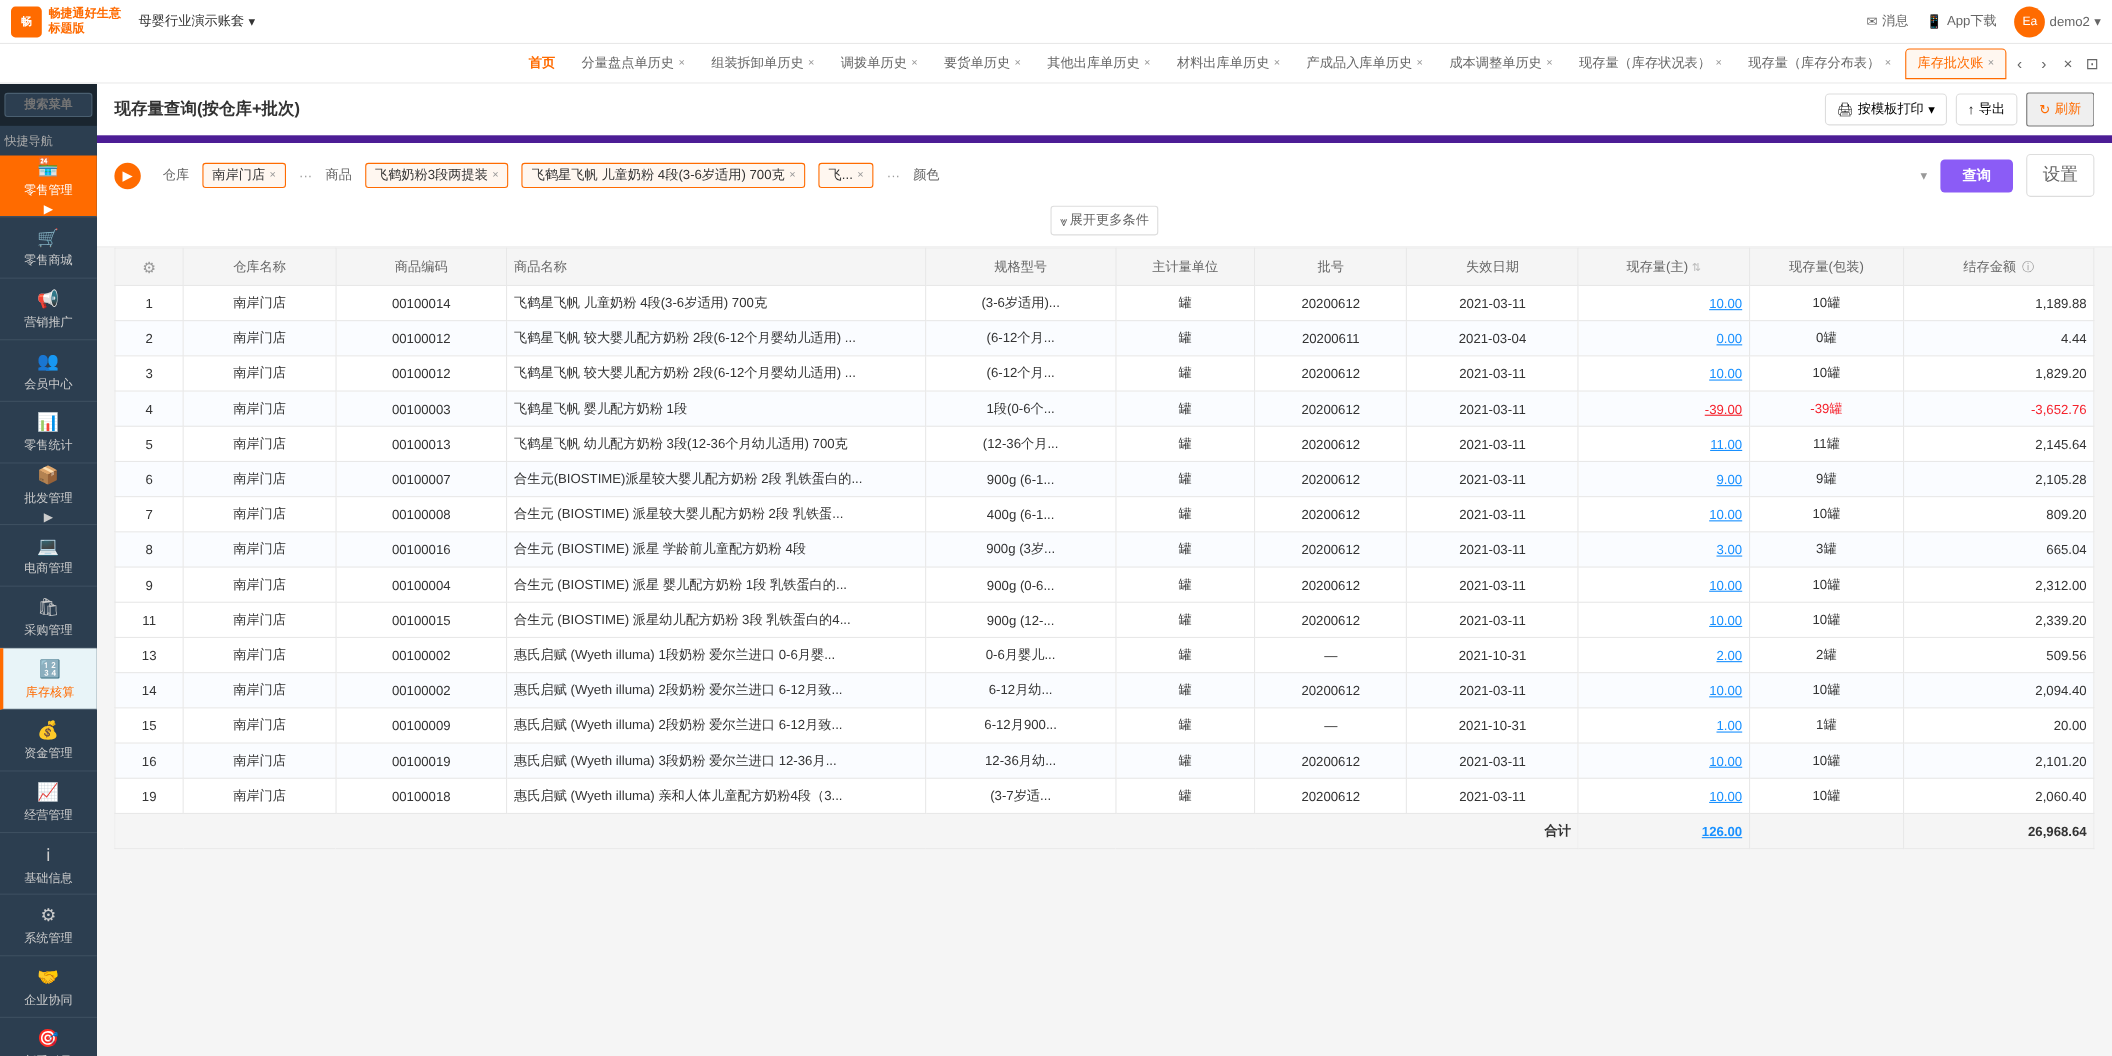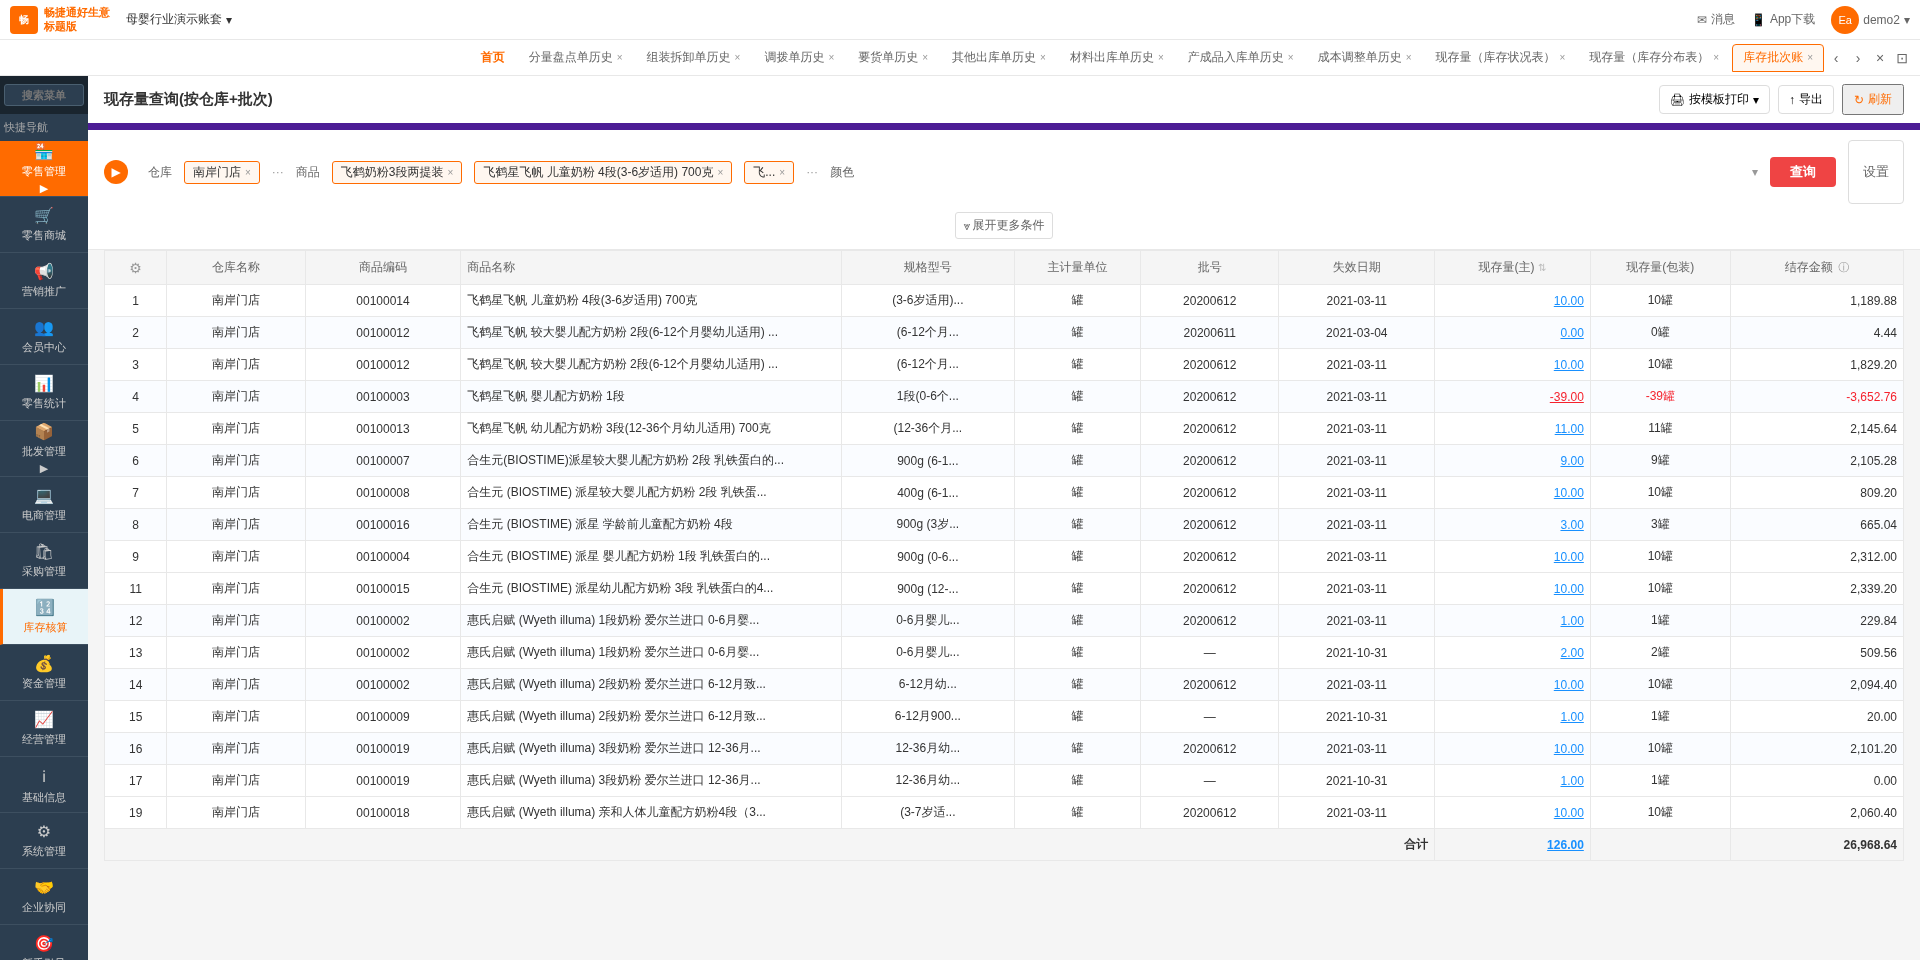--- a/index.html
+++ b/index.html
@@ -69,26 +69,26 @@
     .filter-row { display: flex; align-items: center; gap: 12px; margin-bottom: 8px; }
     .filter-label { font-size: 12px; color: #666; white-space: nowrap; }
     .filter-tag {
       display: flex; align-items: center; gap: 4px; padding: 2px 8px;
       background: #fff7f0; border: 1px solid #ff6b00; border-radius: 3px;
       font-size: 12px; color: #333;
     }
     .filter-tag .close { color: #999; cursor: pointer; font-size: 10px; }
     .filter-dots { color: #999; cursor: pointer; }
     .btn-query {
-      padding: 6px 20px; background: #ef4444; color: #fff; border: none;
+      padding: 6px 20px; background: #8b5cf6; color: #fff; border: none;
       border-radius: 4px; cursor: pointer; font-size: 13px; font-weight: bold;
     }
     .btn-setting {
-      padding: 22px 14px; background: #fff; color: #666; border: 1px solid #ddd;
-      border-radius: 4px; cursor: pointer; font-size: 13px;
+      padding: 8px 14px; background: #fff; color: #666; border: 1px solid #ddd;
+      border-radius: 4px; cursor: pointer; font-size: 16px;
     }
     .filter-expand-btn {
       display: flex; align-items: center; gap: 2px; padding: 4px 8px;
       background: #fff; border: 1px solid #ddd; border-radius: 3px;
       cursor: pointer; font-size: 12px; color: #666;
     }
 
     
     .table-wrapper { flex: 1; overflow: auto; padding: 0 16px 16px; }
     .data-table { width: 100%; border-collapse: collapse; background: #fff; font-size: 12px; }
@@ -514,33 +514,20 @@
     <td class="col-code">00100015</td>
     <td class="col-name" title="合生元 (BIOSTIME) 派星幼儿配方奶粉 3段 乳铁蛋白的4..." style="text-align:left;">合生元 (BIOSTIME) 派星幼儿配方奶粉 3段 乳铁蛋白的4...</td>
     <td class="col-spec">900g (12-...</td>
     <td class="col-unit">罐</td>
     <td class="col-batch">20200612</td>
     <td class="col-expire">2021-03-11</td>
     <td class="col-qty number-cell link-cell ">10.00</td>
     <td class="col-qtypack ">10罐</td>
     <td class="col-amount number-cell ">2,339.20</td>
   </tr>
-            <tr class="alt-row">
-    <td class="col-num">12</td>
-    <td class="col-warehouse">南岸门店</td>
-    <td class="col-code">00100002</td>
-    <td class="col-name" title="惠氏启赋 (Wyeth illuma) 1段奶粉 爱尔兰进口 0-6月婴..." style="text-align:left;">惠氏启赋 (Wyeth illuma) 1段奶粉 爱尔兰进口 0-6月婴...</td>
-    <td class="col-spec">0-6月婴儿...</td>
-    <td class="col-unit">罐</td>
-    <td class="col-batch">20200612</td>
-    <td class="col-expire">2021-03-11</td>
-    <td class="col-qty number-cell link-cell ">1.00</td>
-    <td class="col-qtypack ">1罐</td>
-    <td class="col-amount number-cell ">229.84</td>
-  </tr>
             <tr>
     <td class="col-num">13</td>
     <td class="col-warehouse">南岸门店</td>
     <td class="col-code">00100002</td>
     <td class="col-name" title="惠氏启赋 (Wyeth illuma) 1段奶粉 爱尔兰进口 0-6月婴..." style="text-align:left;">惠氏启赋 (Wyeth illuma) 1段奶粉 爱尔兰进口 0-6月婴...</td>
     <td class="col-spec">0-6月婴儿...</td>
     <td class="col-unit">罐</td>
     <td class="col-batch">—</td>
     <td class="col-expire">2021-10-31</td>
     <td class="col-qty number-cell link-cell ">2.00</td>
@@ -578,33 +565,20 @@
     <td class="col-warehouse">南岸门店</td>
     <td class="col-code">00100019</td>
     <td class="col-name" title="惠氏启赋 (Wyeth illuma) 3段奶粉 爱尔兰进口 12-36月..." style="text-align:left;">惠氏启赋 (Wyeth illuma) 3段奶粉 爱尔兰进口 12-36月...</td>
     <td class="col-spec">12-36月幼...</td>
     <td class="col-unit">罐</td>
     <td class="col-batch">20200612</td>
     <td class="col-expire">2021-03-11</td>
     <td class="col-qty number-cell link-cell ">10.00</td>
     <td class="col-qtypack ">10罐</td>
     <td class="col-amount number-cell ">2,101.20</td>
-  </tr>
-            <tr>
-    <td class="col-num">17</td>
-    <td class="col-warehouse">南岸门店</td>
-    <td class="col-code">00100019</td>
-    <td class="col-name" title="惠氏启赋 (Wyeth illuma) 3段奶粉 爱尔兰进口 12-36月..." style="text-align:left;">惠氏启赋 (Wyeth illuma) 3段奶粉 爱尔兰进口 12-36月...</td>
-    <td class="col-spec">12-36月幼...</td>
-    <td class="col-unit">罐</td>
-    <td class="col-batch">—</td>
-    <td class="col-expire">2021-10-31</td>
-    <td class="col-qty number-cell link-cell ">1.00</td>
-    <td class="col-qtypack ">1罐</td>
-    <td class="col-amount number-cell ">0.00</td>
   </tr>
             <tr>
     <td class="col-num">19</td>
     <td class="col-warehouse">南岸门店</td>
     <td class="col-code">00100018</td>
     <td class="col-name" title="惠氏启赋 (Wyeth illuma) 亲和人体儿童配方奶粉4段（3..." style="text-align:left;">惠氏启赋 (Wyeth illuma) 亲和人体儿童配方奶粉4段（3...</td>
     <td class="col-spec">(3-7岁适...</td>
     <td class="col-unit">罐</td>
     <td class="col-batch">20200612</td>
     <td class="col-expire">2021-03-11</td>

